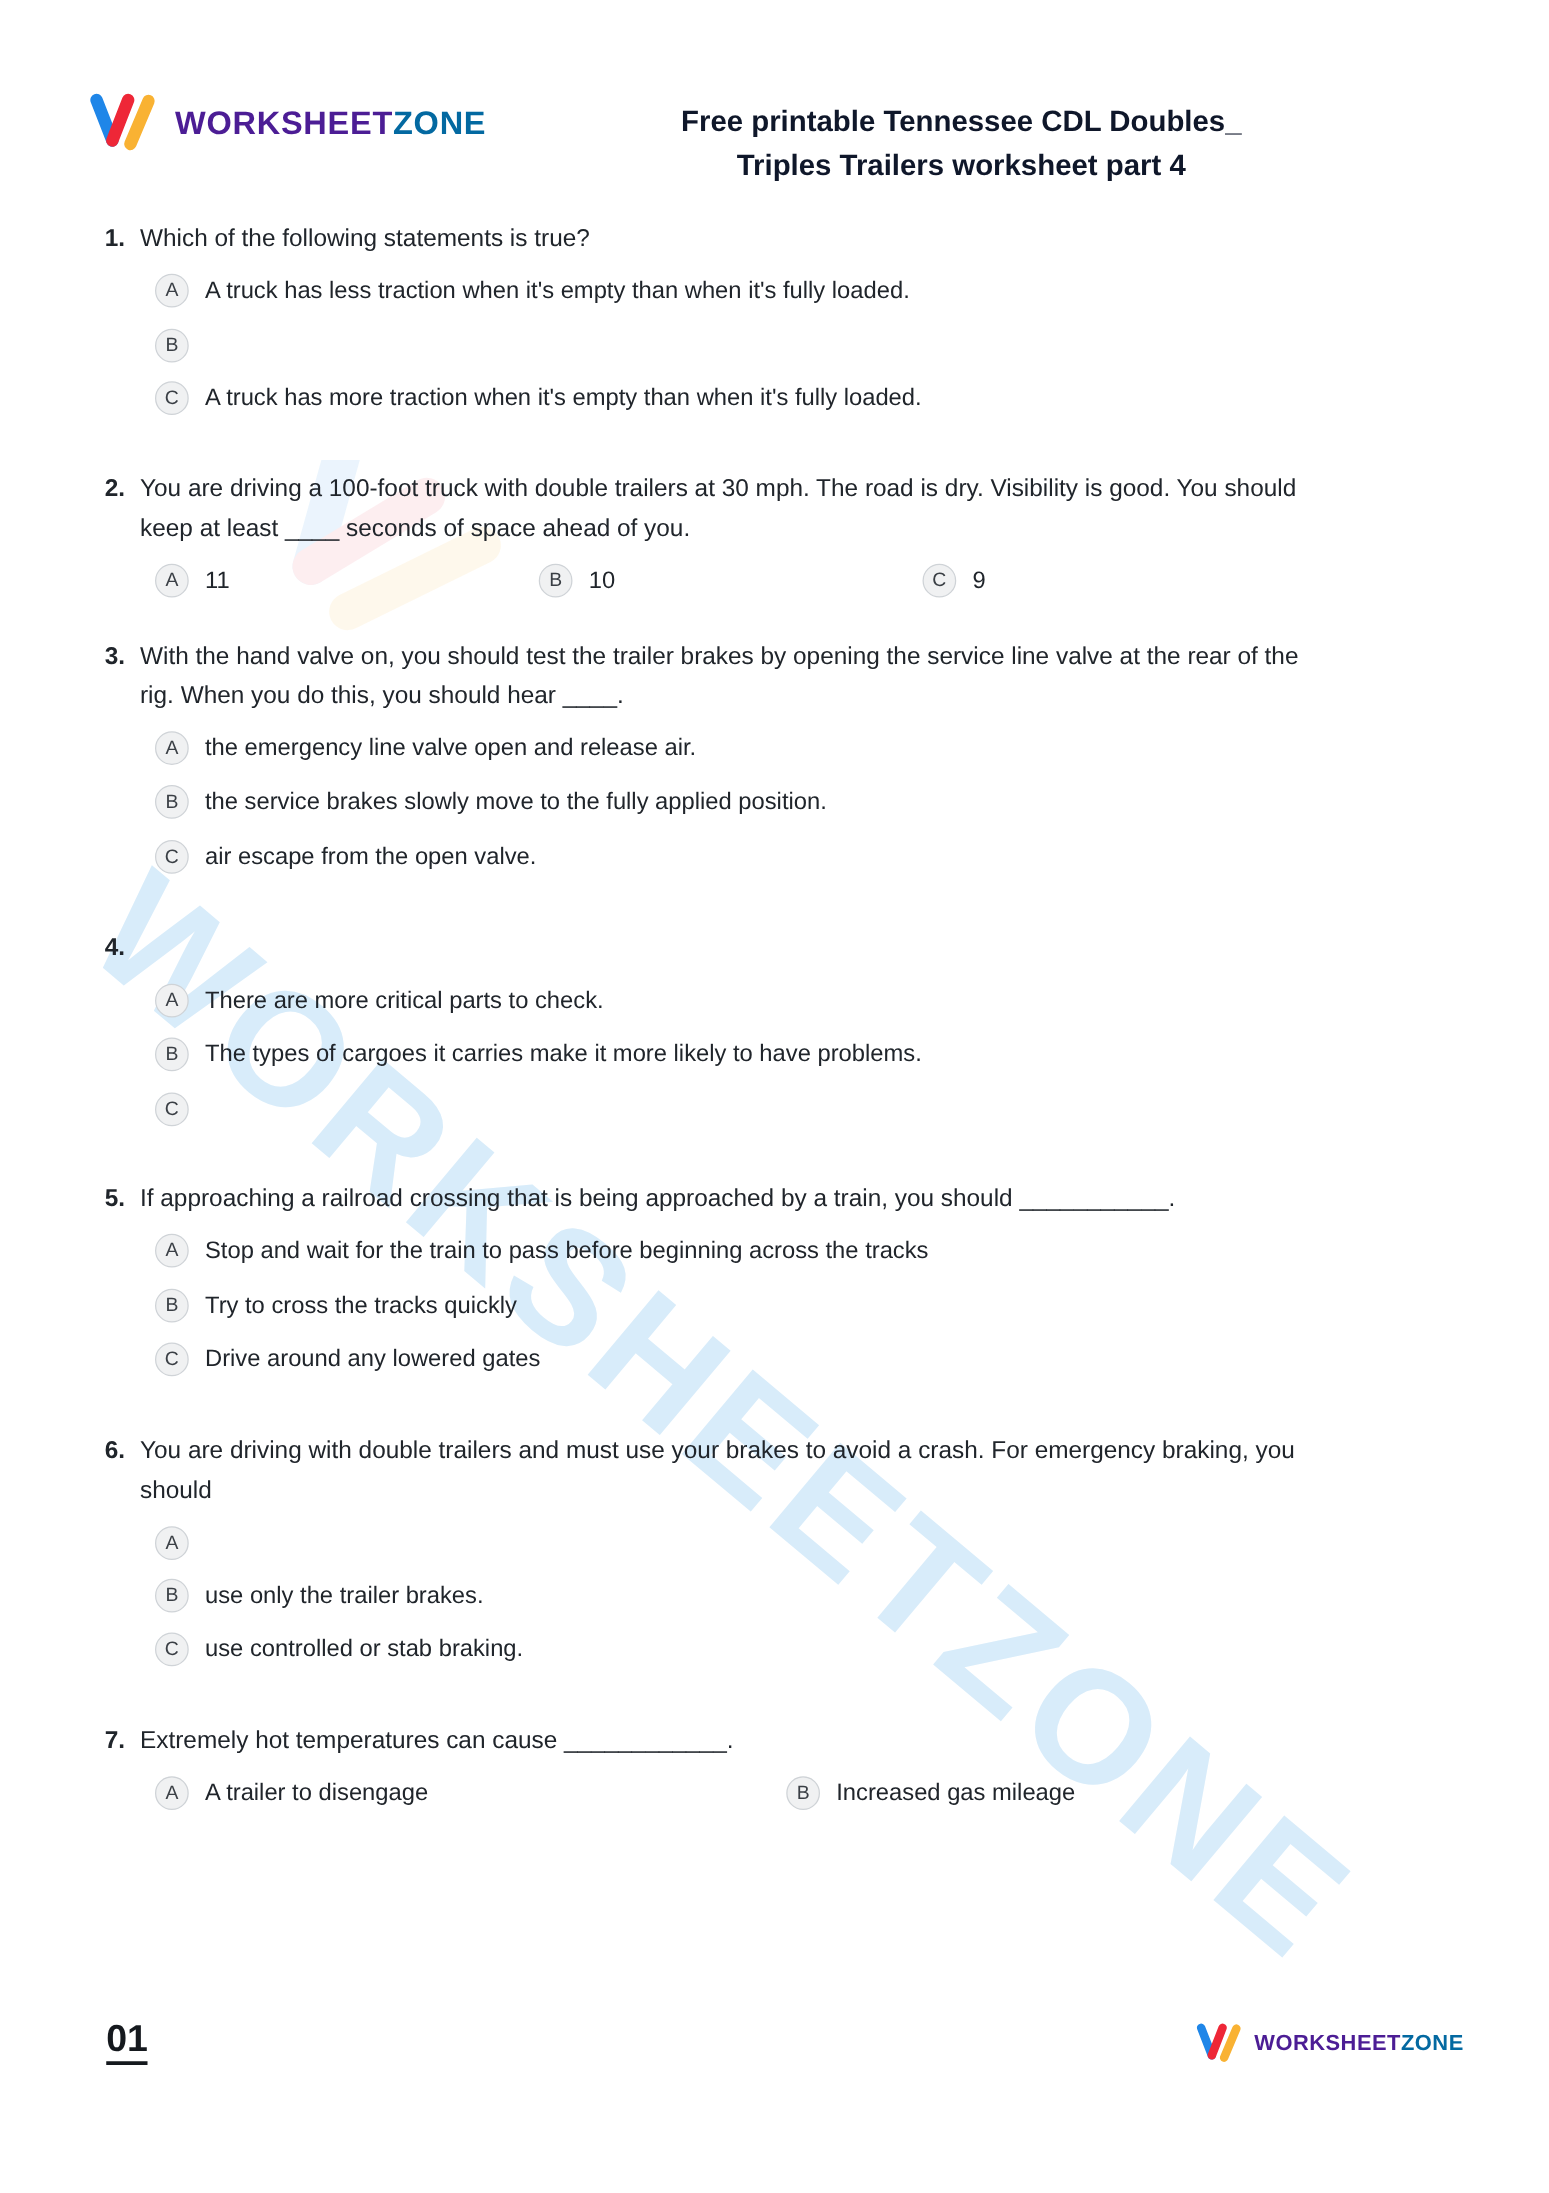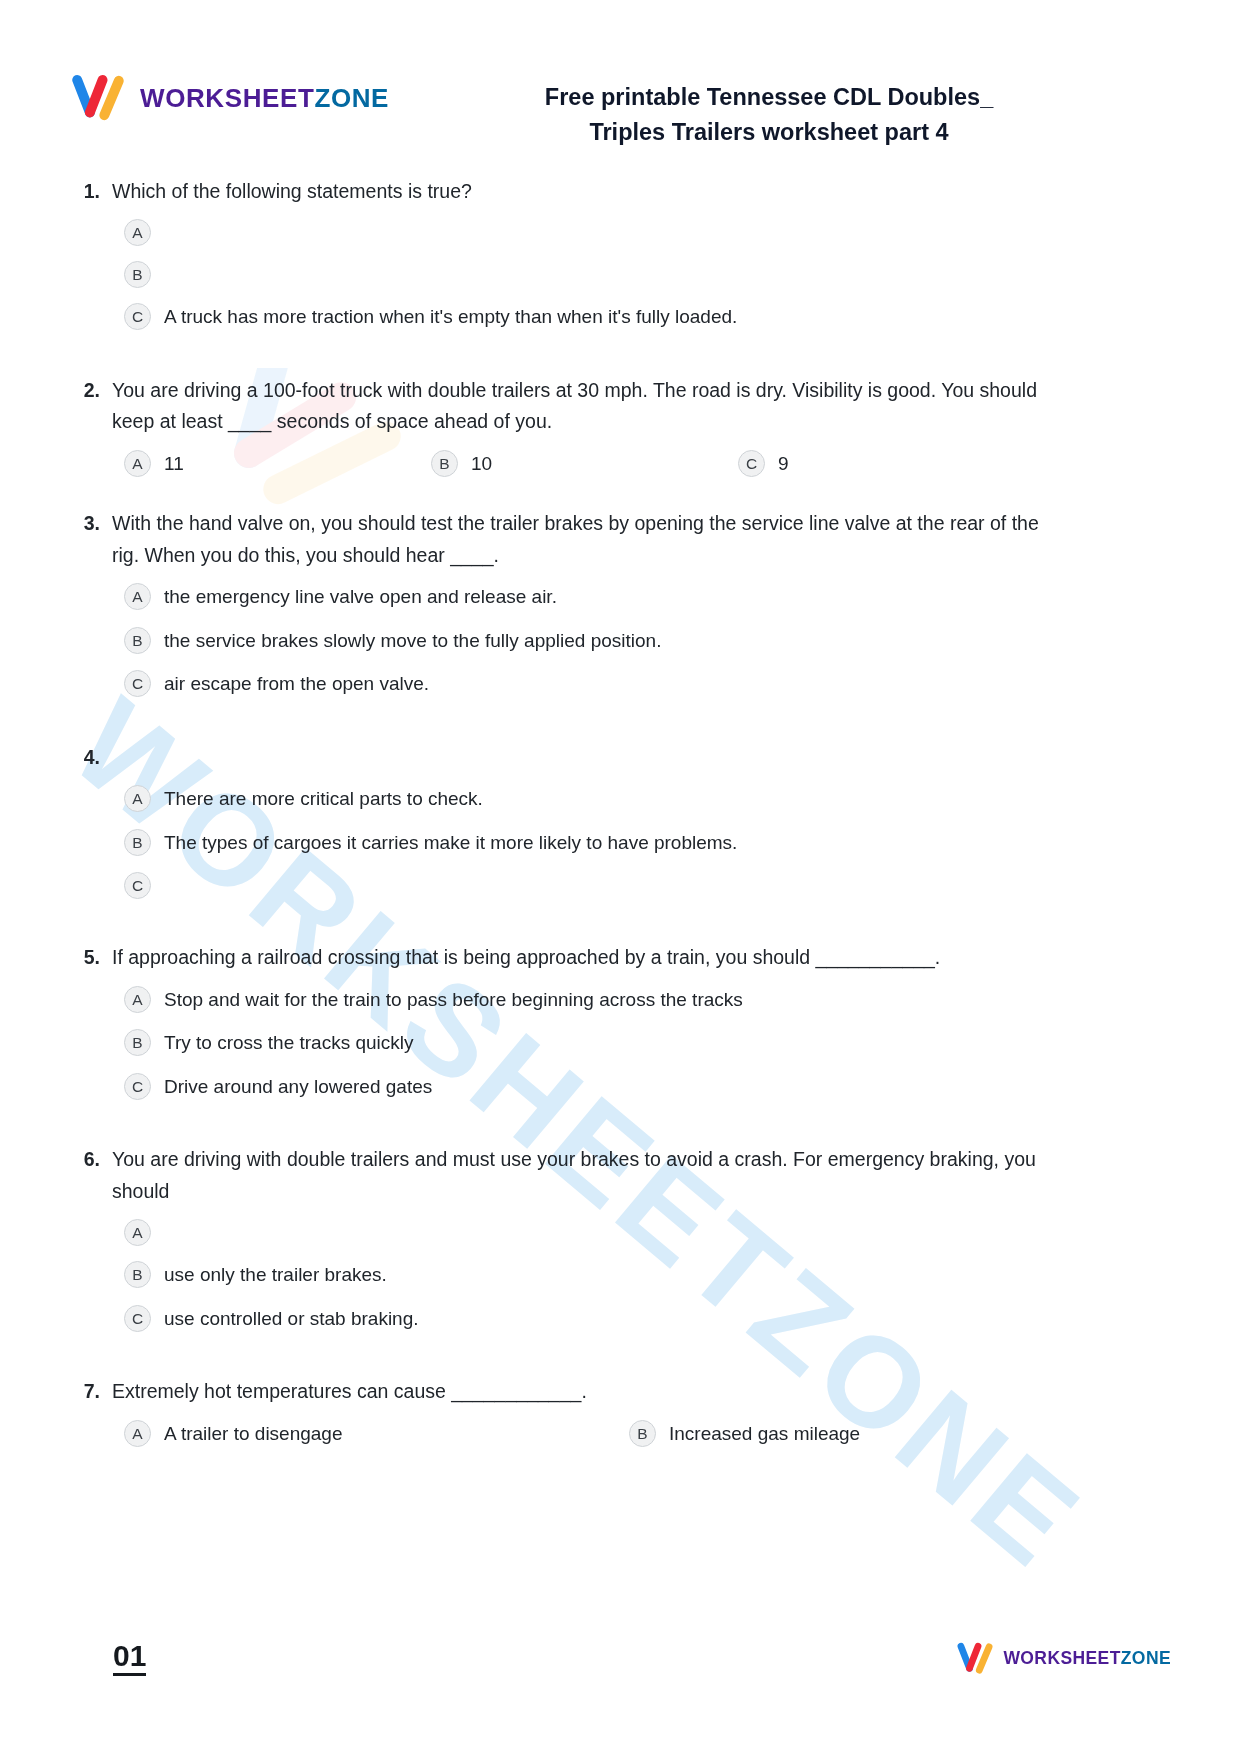--- a/index.html
+++ b/index.html
@@ -156,26 +156,26 @@
   }
   .opt-text { padding-top: 1px; }
 
   .gap-lg { height: 30px; }
 
   
   .footer {
     position: absolute;
     left: 0;
     right: 0;
-    bottom: 78px;
+    bottom: 102px;
     z-index: 3;
     display: flex;
     align-items: center;
     justify-content: space-between;
-    padding: 0 68px 0 113px;
+    padding: 0 68px 0 85px;
     box-sizing: border-box;
   }
   .page-no {
     font-size: 30px;
     font-weight: 700;
     color: #15191e;
     border-bottom: 3px solid #15191e;
     padding-bottom: 2px;
     line-height: 1;
   }
@@ -221,20 +221,21 @@
 
   <div class="sheet">
 
     <div class="q">
       <div class="q-num">1.</div>
       <div class="q-text">Which of the following statements is true?</div>
     </div>
     <div class="options block">
       <div class="opt">
         <div class="bubble">A</div>
+        <div class="opt-text">A truck has less traction when it's empty than when it's fully loaded.</div>
       </div>
       <div class="opt">
         <div class="bubble">B</div>
       </div>
       <div class="opt">
         <div class="bubble">C</div>
         <div class="opt-text">A truck has more traction when it's empty than when it's fully loaded.</div>
       </div>
     </div>
     <div class="gap-lg"></div>

